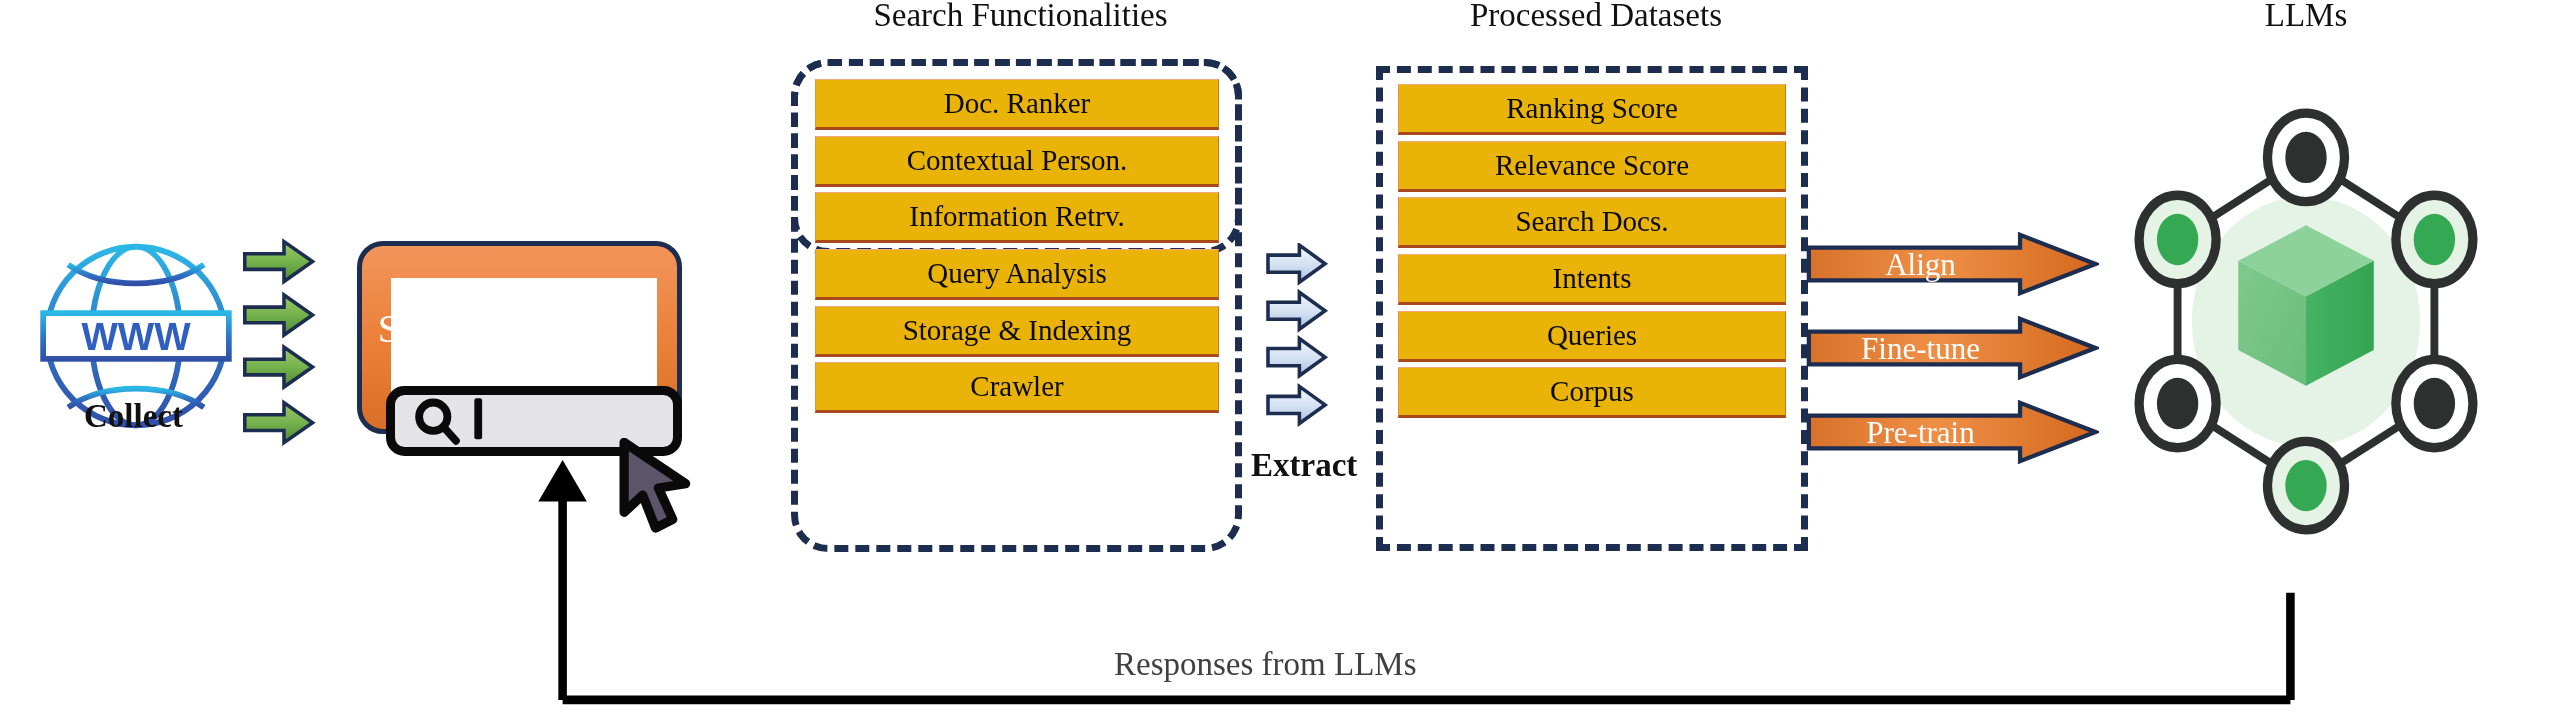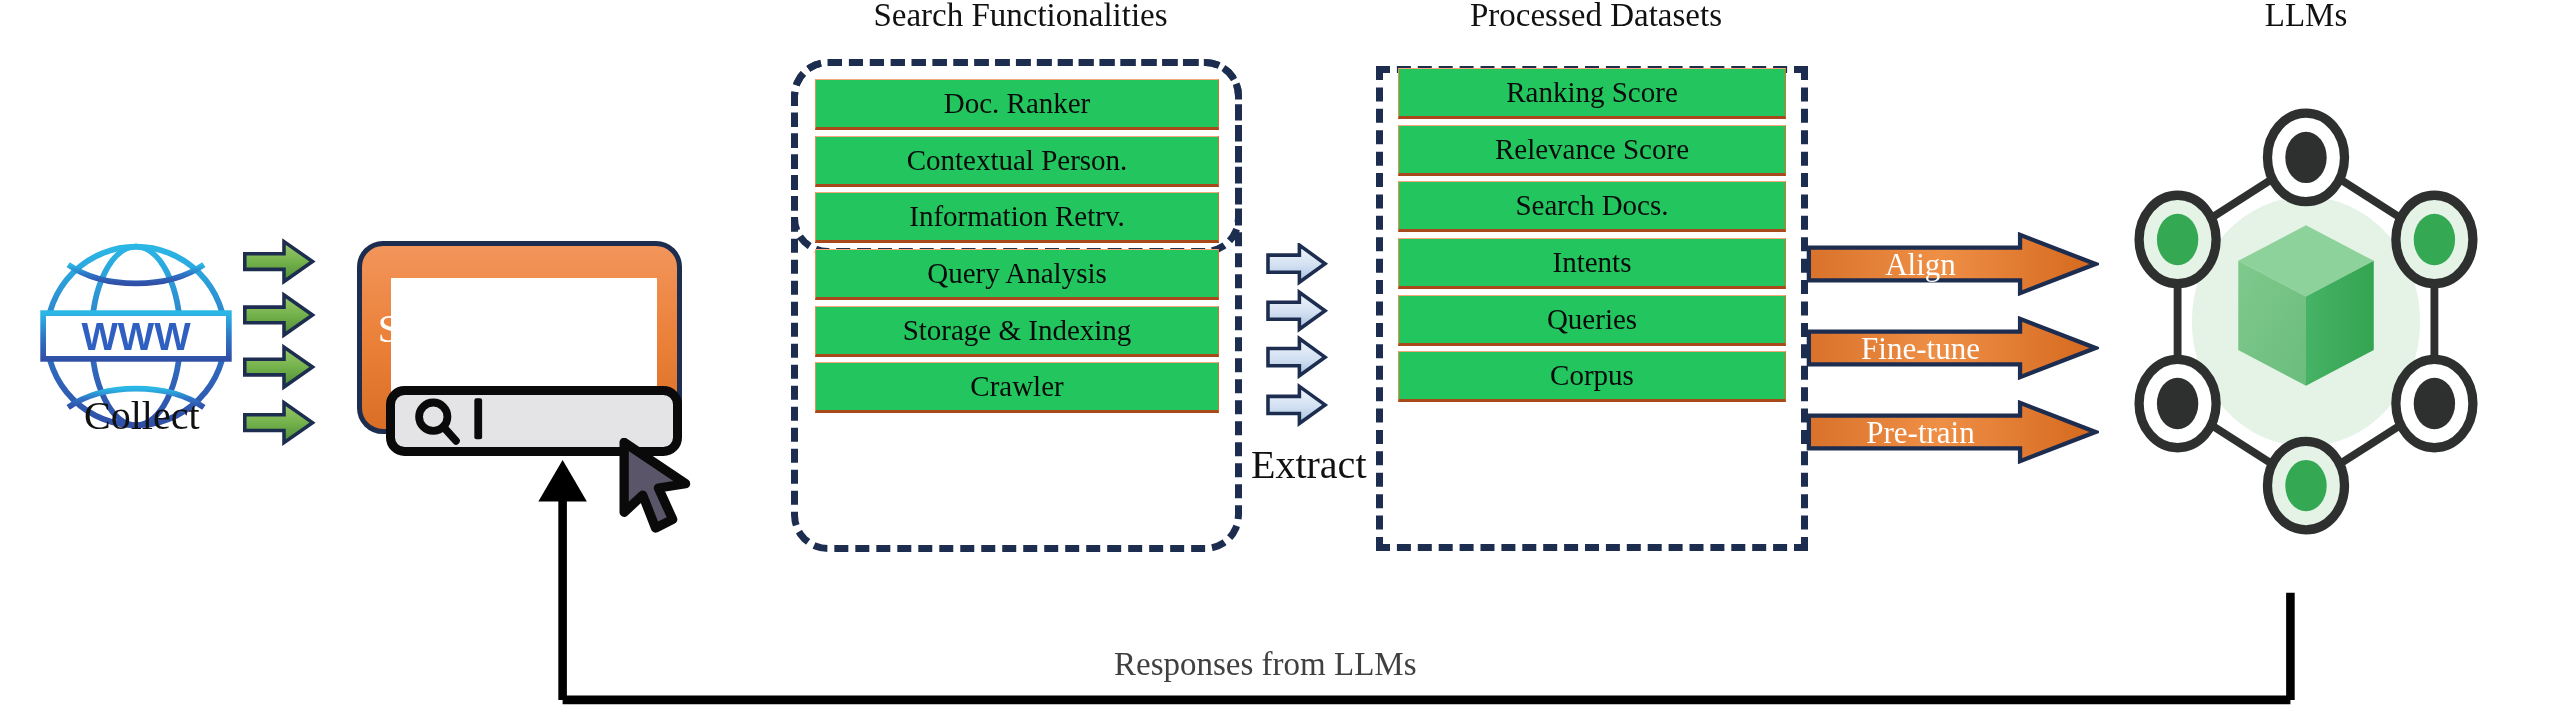--- a/index.html
+++ b/index.html
@@ -11,40 +11,40 @@
   .col-title{position:absolute;font-size:33px;line-height:36px;white-space:nowrap;
              text-align:center;color:#111;font-family:"Liberation Serif",serif;}
 
   
   .dashed-box{position:absolute;border:7.9px dashed #1d2d50;box-sizing:border-box;background:transparent;}
   .dashed-round{border-radius:37px;}
 
   
   .item-col{position:absolute;display:flex;flex-direction:column;gap:5.7px;}
   .item{height:51px;box-sizing:border-box;display:flex;align-items:center;justify-content:center;
-        background:#22c55e;font-size:29px;line-height:31px;color:#0b0b0b;white-space:nowrap;
+        background:#eab308;font-size:29px;line-height:31px;color:#0b0b0b;white-space:nowrap;
         border-style:solid;border-width:1.4px 1.4px 3.6px 1.4px;
         border-top-color:#f3a97a;border-left-color:#e98f50;border-right-color:#d2732c;border-bottom-color:#a9481a;}
 
   
   .globe{position:absolute;left:36px;top:236px;width:200px;height:200px;}
 
   
   .searchpanel{position:absolute;left:357px;top:241px;width:325px;height:193px;
       border:5px solid #1d2d50;border-radius:26px;box-sizing:border-box;
       background:linear-gradient(180deg,#f2955a 0%,#ea7f37 55%,#d96f26 100%);overflow:hidden;}
   .searchpanel .ghost{position:absolute;left:15.7px;top:63px;color:#ffffff;font-size:40px;
       line-height:40px;font-family:"Liberation Serif",serif;}
   .innerwhite{position:absolute;left:391px;top:278px;width:266px;height:134px;background:#ffffff;}
   .searchbar{position:absolute;left:386px;top:386px;width:296px;height:70px;
       border:9.3px solid #0a0a0a;border-radius:18.6px;box-sizing:border-box;background:#e4e4e6;}
   .cursorarrow{position:absolute;left:614px;top:438px;width:86px;height:100px;}
 
   
-  .plainlabel{position:absolute;font-size:40px;line-height:36px;white-space:nowrap;color:#111;}
+  .plainlabel{position:absolute;font-size:33px;line-height:36px;white-space:nowrap;color:#111;font-weight:bold;}
 
   
   .arrow-svg{position:absolute;}
 
   
   .oarrow{position:absolute;}
   .oarrow .otext{position:absolute;left:0;top:0;width:100%;height:100%;
       display:flex;align-items:center;justify-content:center;color:#ffffff;
       font-size:31px;line-height:33px;white-space:nowrap;
       font-family:"Liberation Serif",serif;padding-right:64px;box-sizing:border-box;}
@@ -147,21 +147,21 @@
       <path d="M4 148 H48 V134 L84 160 L48 186 V172 H4 Z"></path>
       <path d="M4 215 H48 V201 L84 227 L48 253 V239 H4 Z"></path>
     </g>
   </svg>
   <div class="plainlabel" style="left:1251px;top:447px;">Extract</div>
 
   <div class="col-title" style="left:1371px;top:-2.9px;width:450px;">Processed Datasets</div>
 
   <div class="dashed-box" style="left:1376px;top:66px;width:432px;height:485px;"></div>
 
-  <div class="item-col" style="left:1398px;top:68px;width:388px;">
+  <div class="item-col" style="left:1398px;top:84px;width:388px;">
     <div class="item">Ranking Score</div>
     <div class="item">Relevance Score</div>
     <div class="item">Search Docs.</div>
     <div class="item">Intents</div>
     <div class="item">Queries</div>
     <div class="item">Corpus</div>
   </div>
 
   <div class="oarrow" style="left:1806px;top:316px;width:293px;height:64px;">
     <svg width="293" height="64" viewBox="0 0 410 90" style="position:absolute;left:0;top:0;">

